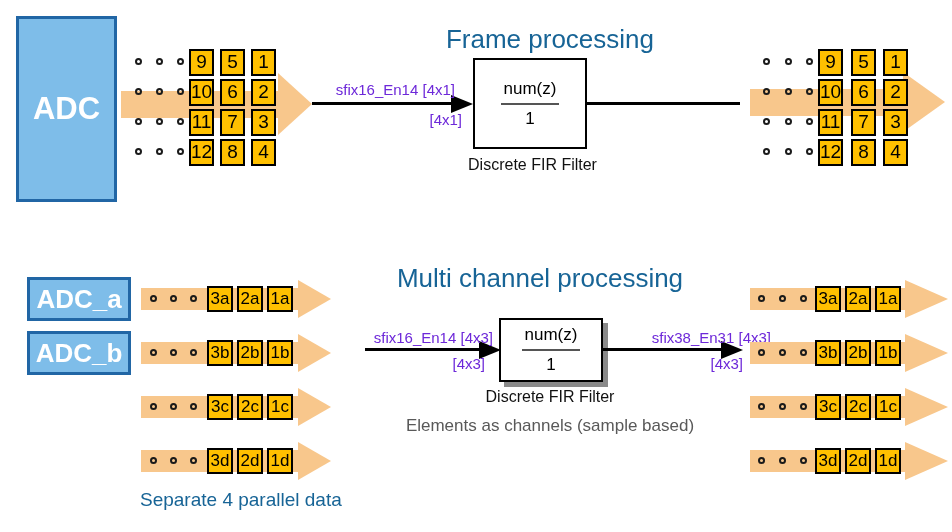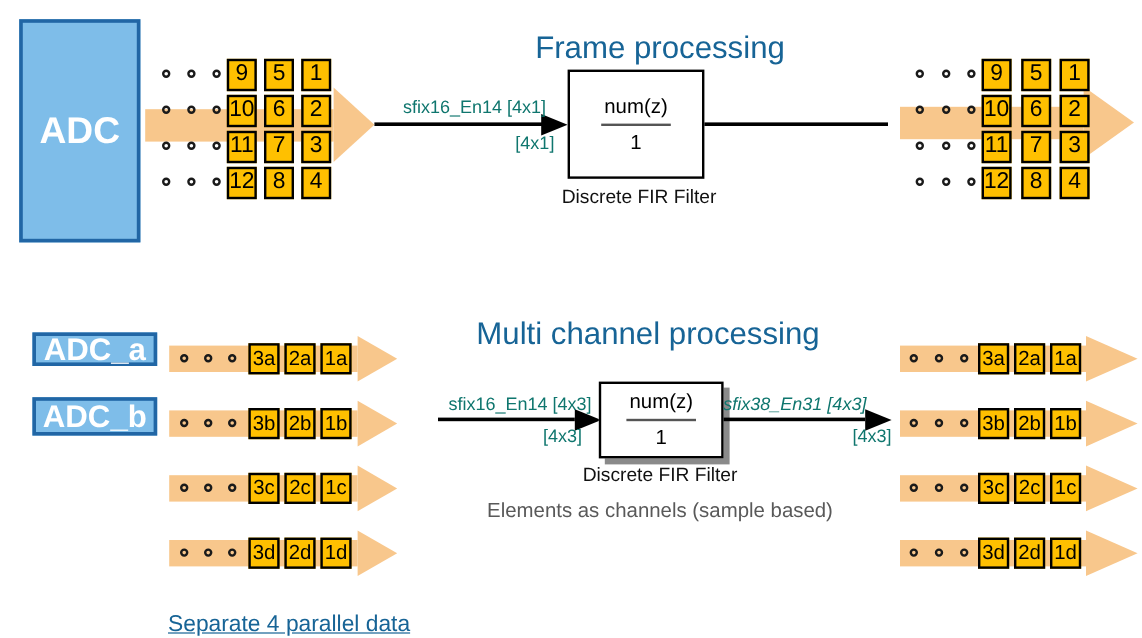--- a/index.html
+++ b/index.html
@@ -21,21 +21,21 @@
         display:flex;align-items:center;justify-content:center;color:#000;}
   .sigline{background:#000;height:3px;}
   .sighead{width:0;height:0;border-style:solid;border-color:transparent;
            border-left-color:#000;border-right-width:0;
            border-top-width:9px;border-bottom-width:9px;border-left-width:22px;}
   .fir{background:#fff;border:2px solid #000;box-sizing:border-box;
        display:flex;flex-direction:column;align-items:center;justify-content:center;
        font-size:17px;color:#000;}
   .fir-shadow{box-shadow:5px 5px 0 #8a8a8a;}
   .frac-line{width:58px;height:2px;background:#555;margin:4px 0;}
-  .lbl{font-size:15px;color:#0f766e;white-space:nowrap;}
+  .lbl{font-size:15px;color:#6d28d9;white-space:nowrap;}
   .right{text-align:right;}
   .center{text-align:center;}
   .firname{font-size:16px;color:#111;white-space:nowrap;}
   .capblue{color:var(--blue);font-size:19px;white-space:nowrap;}
   .capgray{color:var(--gray);font-size:17px;white-space:nowrap;}
 </style>
 </head>
 <body>
 
 <div id="canvas">
@@ -69,26 +69,26 @@
   <div class="abs lbl right" style="left:427px;top:355px;width:58px;">[4x3]</div>
 
   <div class="abs fir fir-shadow" style="left:499px;top:318px;width:104px;height:64px;">
     <div>num(z)</div>
     <div class="frac-line"></div>
     <div>1</div>
   </div>
 
   <div class="abs sigline" style="left:603px;top:348px;width:118px;"></div>
   <div class="abs sighead" style="left:721px;top:341px;"></div>
-  <div class="abs lbl right" style="left:586px;top:329px;width:136px;font-style:italic;">sfix38_En31 [4x3]</div>
+  <div class="abs lbl right" style="left:635px;top:329px;width:136px;">sfix38_En31 [4x3]</div>
   <div class="abs lbl right" style="left:686px;top:355px;width:57px;">[4x3]</div>
 
   <div class="abs firname center" style="left:440px;top:388px;width:220px;">Discrete FIR Filter</div>
   <div class="abs capgray center" style="left:385px;top:416px;width:330px;">Elements as channels (sample based)</div>
-  <div class="abs capblue" style="left:140px;top:510px;text-decoration:underline;">Separate 4 parallel data</div>
+  <div class="abs capblue" style="left:140px;top:489px;">Separate 4 parallel data</div>
 
 <div class="abs oarrow-body" style="left: 121px; top: 90.5px; width: 157px; height: 27px;"></div>
     <div class="abs oarrow-head" style="left: 278px; top: 73px; border-top-width: 31px; border-bottom-width: 31px; border-left-width: 34px;"></div>
     <div class="abs oarrow-body" style="left: 750px; top: 88.5px; width: 153px; height: 27px;"></div>
     <div class="abs oarrow-head" style="left: 903px; top: 72px; border-top-width: 30px; border-bottom-width: 30px; border-left-width: 42px;"></div>
     <div class="abs dot" style="left: 135px; top: 58px;"></div>
     <div class="abs dot" style="left: 156px; top: 58px;"></div>
     <div class="abs dot" style="left: 177px; top: 58px;"></div>
     <div class="abs dot" style="left: 763px; top: 58px;"></div>
     <div class="abs dot" style="left: 785px; top: 58px;"></div>
@@ -128,38 +128,38 @@
     <div class="abs dot" style="left: 177px; top: 148px;"></div>
     <div class="abs dot" style="left: 763px; top: 148px;"></div>
     <div class="abs dot" style="left: 785px; top: 148px;"></div>
     <div class="abs dot" style="left: 806px; top: 148px;"></div>
     <div class="abs ybox" style="left: 189px; top: 138.5px; width: 25px; height: 27px; font-size: 19px;">12</div>
     <div class="abs ybox" style="left: 220px; top: 138.5px; width: 25px; height: 27px; font-size: 19px;">8</div>
     <div class="abs ybox" style="left: 251px; top: 138.5px; width: 25px; height: 27px; font-size: 19px;">4</div>
     <div class="abs ybox" style="left: 818px; top: 138.5px; width: 25px; height: 27px; font-size: 19px;">12</div>
     <div class="abs ybox" style="left: 851px; top: 138.5px; width: 25px; height: 27px; font-size: 19px;">8</div>
     <div class="abs ybox" style="left: 883px; top: 138.5px; width: 25px; height: 27px; font-size: 19px;">4</div>
-    <div class="abs adc-sm" style="left: 27px; top: 277px; width: 104px; height: 28px;">ADC_a</div>
+    <div class="abs adc-sm" style="left: 27px; top: 277px; width: 104px; height: 44px;">ADC_a</div>
     <div class="abs oarrow-body" style="left: 141px; top: 288px; width: 157px; height: 22px;"></div>
     <div class="abs oarrow-head" style="left: 298px; top: 280px; border-top-width: 19px; border-bottom-width: 19px; border-left-width: 33px;"></div>
     <div class="abs oarrow-body" style="left: 750px; top: 288px; width: 155px; height: 22px;"></div>
     <div class="abs oarrow-head" style="left: 905px; top: 280px; border-top-width: 19px; border-bottom-width: 19px; border-left-width: 43px;"></div>
     <div class="abs dot" style="left: 150px; top: 295px;"></div>
     <div class="abs dot" style="left: 170px; top: 295px;"></div>
     <div class="abs dot" style="left: 190px; top: 295px;"></div>
     <div class="abs dot" style="left: 758px; top: 295px;"></div>
     <div class="abs dot" style="left: 779px; top: 295px;"></div>
     <div class="abs dot" style="left: 800px; top: 295px;"></div>
     <div class="abs ybox" style="left: 207px; top: 286px; width: 26px; height: 26px; font-size: 17px;">3a</div>
     <div class="abs ybox" style="left: 237px; top: 286px; width: 26px; height: 26px; font-size: 17px;">2a</div>
     <div class="abs ybox" style="left: 267px; top: 286px; width: 26px; height: 26px; font-size: 17px;">1a</div>
     <div class="abs ybox" style="left: 815px; top: 286px; width: 26px; height: 26px; font-size: 17px;">3a</div>
     <div class="abs ybox" style="left: 845px; top: 286px; width: 26px; height: 26px; font-size: 17px;">2a</div>
     <div class="abs ybox" style="left: 875px; top: 286px; width: 26px; height: 26px; font-size: 17px;">1a</div>
-    <div class="abs adc-sm" style="left: 27px; top: 331px; width: 104px; height: 32px;">ADC_b</div>
+    <div class="abs adc-sm" style="left: 27px; top: 331px; width: 104px; height: 44px;">ADC_b</div>
     <div class="abs oarrow-body" style="left: 141px; top: 342px; width: 157px; height: 22px;"></div>
     <div class="abs oarrow-head" style="left: 298px; top: 334px; border-top-width: 19px; border-bottom-width: 19px; border-left-width: 33px;"></div>
     <div class="abs oarrow-body" style="left: 750px; top: 342px; width: 155px; height: 22px;"></div>
     <div class="abs oarrow-head" style="left: 905px; top: 334px; border-top-width: 19px; border-bottom-width: 19px; border-left-width: 43px;"></div>
     <div class="abs dot" style="left: 150px; top: 349px;"></div>
     <div class="abs dot" style="left: 170px; top: 349px;"></div>
     <div class="abs dot" style="left: 190px; top: 349px;"></div>
     <div class="abs dot" style="left: 758px; top: 349px;"></div>
     <div class="abs dot" style="left: 779px; top: 349px;"></div>
     <div class="abs dot" style="left: 800px; top: 349px;"></div>

